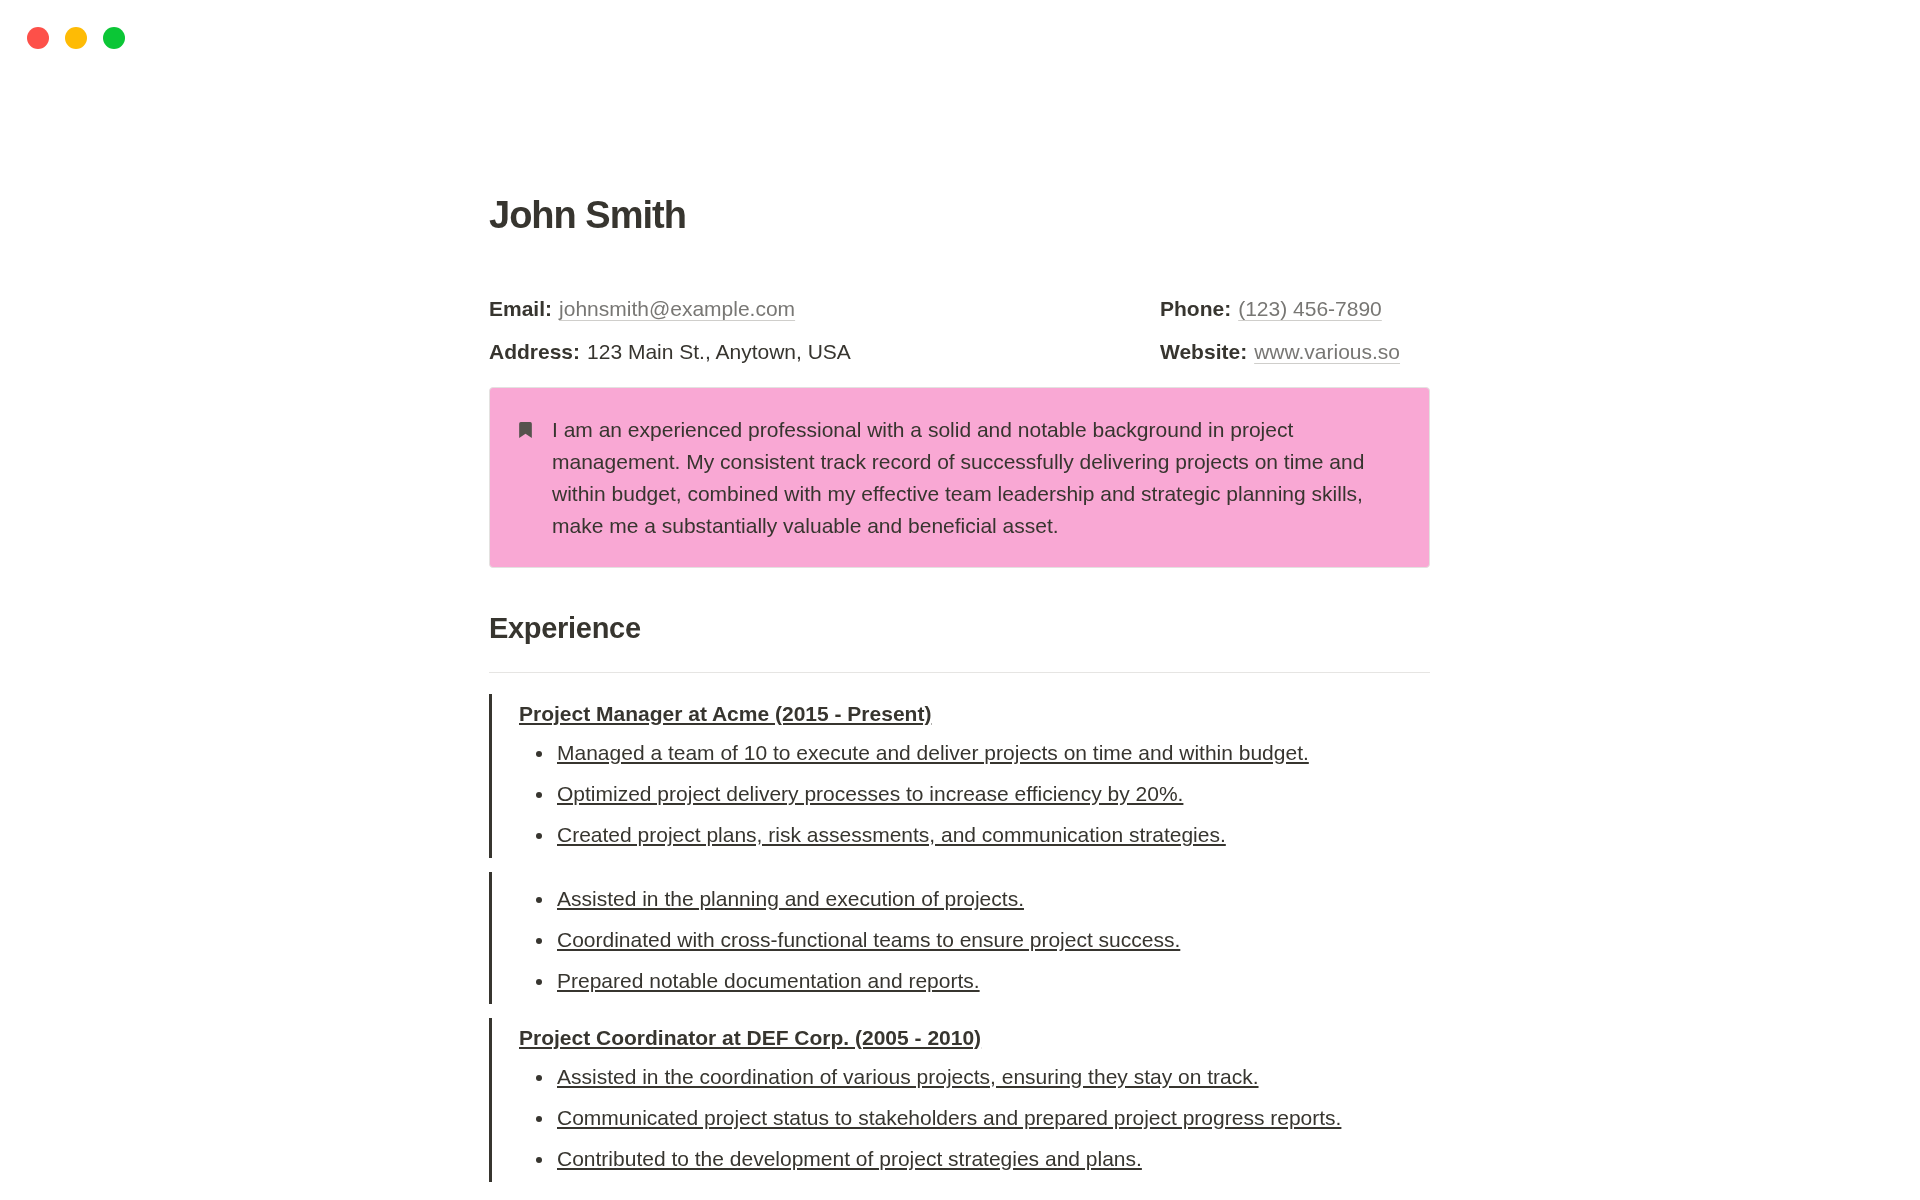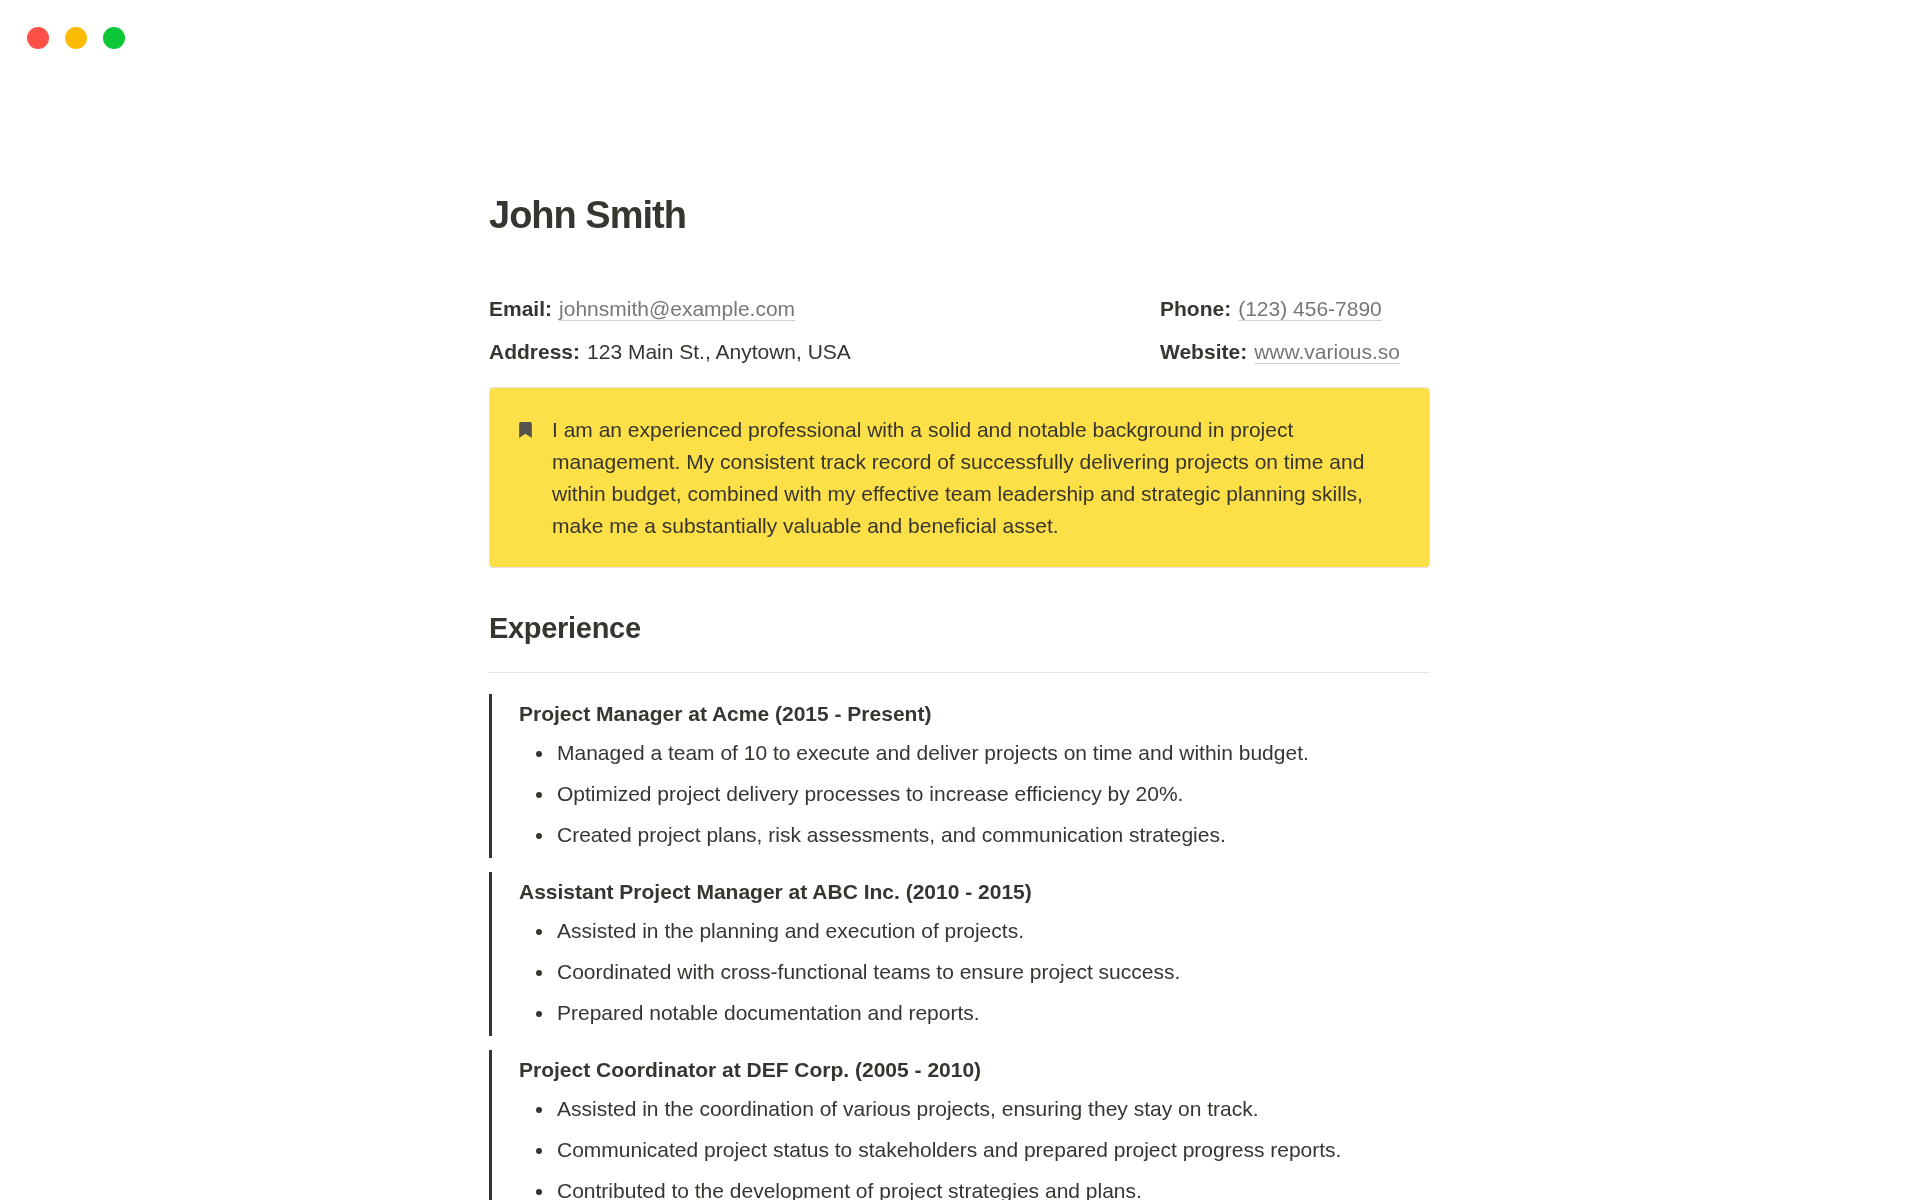--- a/index.html
+++ b/index.html
@@ -69,21 +69,21 @@
     text-decoration-thickness: 1px;
     text-underline-offset: 4px;
     cursor: pointer;
   }
   .plain-value { color: var(--text); }
   .callout {
     margin-top: 19px;
     width: 941px;
     border: 1px solid var(--border);
     border-radius: 4px;
-    background: #fde047;
+    background: #f9a8d4;
     padding: 26px 18px 25px 26px;
     display: flex;
     align-items: flex-start;
     gap: 17px;
   }
   .callout-icon {
     flex: 0 0 auto;
     margin-top: 4px;
     color: var(--callout-icon);
   }
@@ -103,20 +103,21 @@
   .divider {
     height: 1px;
     background: var(--divider);
     margin-top: 13px;
   }
   .jobs { margin-top: 0; }
   .job {
     margin-top: 14px;
     border-left: 3px solid var(--quote-bar);
     padding: 4px 0 7px 27px;
+    text-decoration: underline;
   }
   .job:first-child { margin-top: 21px; }
   .job-title {
     font-size: 21px;
     line-height: 32px;
     font-weight: 700;
   }
   .job-bullets {
     margin: 7px 0 0 0;
     padding-left: 36px;
@@ -171,21 +172,20 @@
   <div class="job">
     <div class="job-title">Project Manager at Acme (2015 - Present)</div>
     <ul class="job-bullets">
           <li>Managed a team of 10 to execute and deliver projects on time and within budget.</li>
           <li>Optimized project delivery processes to increase efficiency by 20%.</li>
           <li>Created project plans, risk assessments, and communication strategies.</li>
         </ul>
   </div>
 
   <div class="job">
-    <div class="job-title">Assistant Project Manager at ABC Inc. (2010 - 2015)</div>
     <ul class="job-bullets">
           <li>Assisted in the planning and execution of projects.</li>
           <li>Coordinated with cross-functional teams to ensure project success.</li>
           <li>Prepared notable documentation and reports.</li>
         </ul>
   </div>
 
   <div class="job">
     <div class="job-title">Project Coordinator at DEF Corp. (2005 - 2010)</div>
     <ul class="job-bullets">

